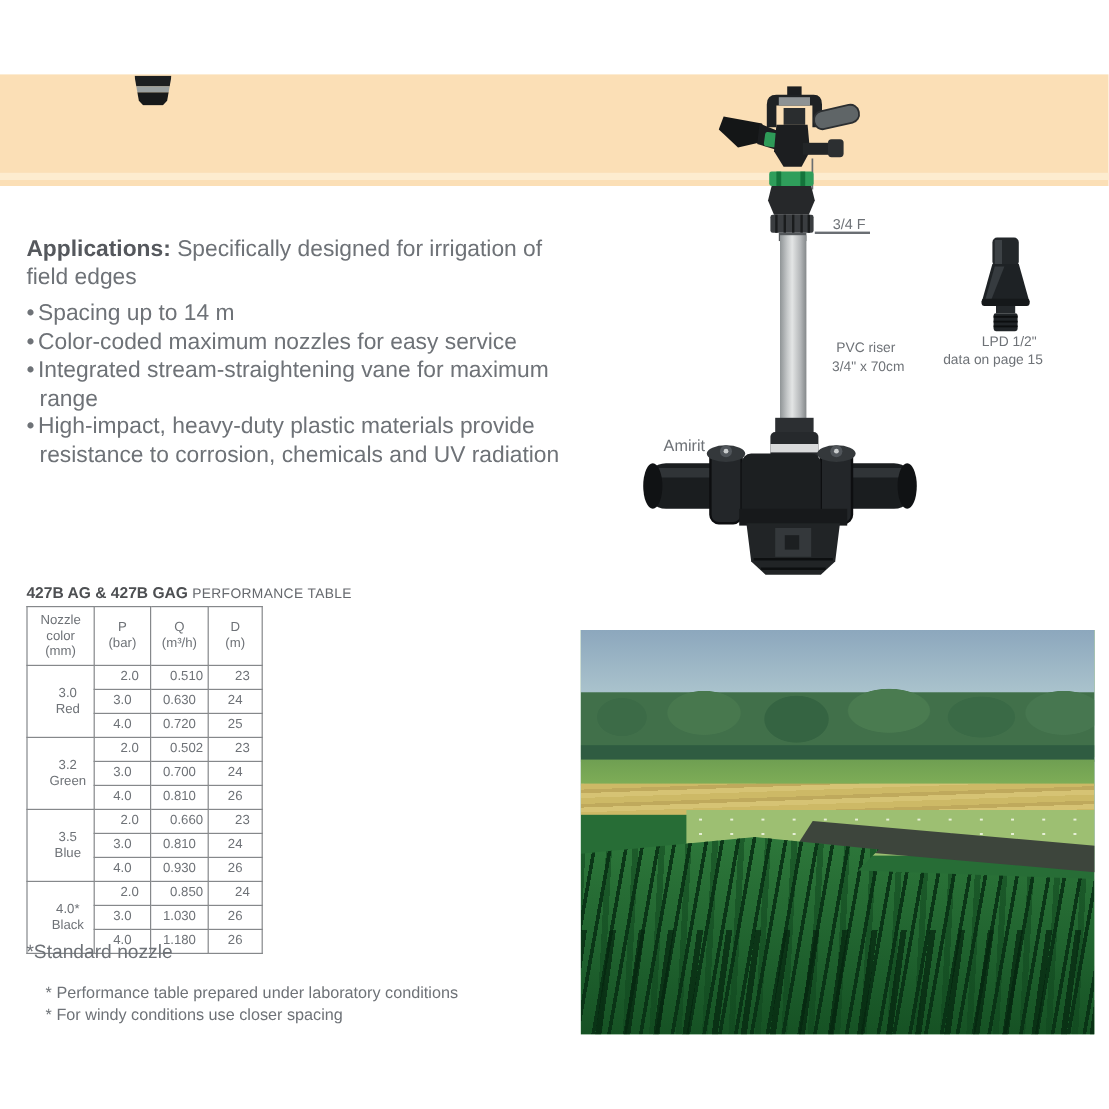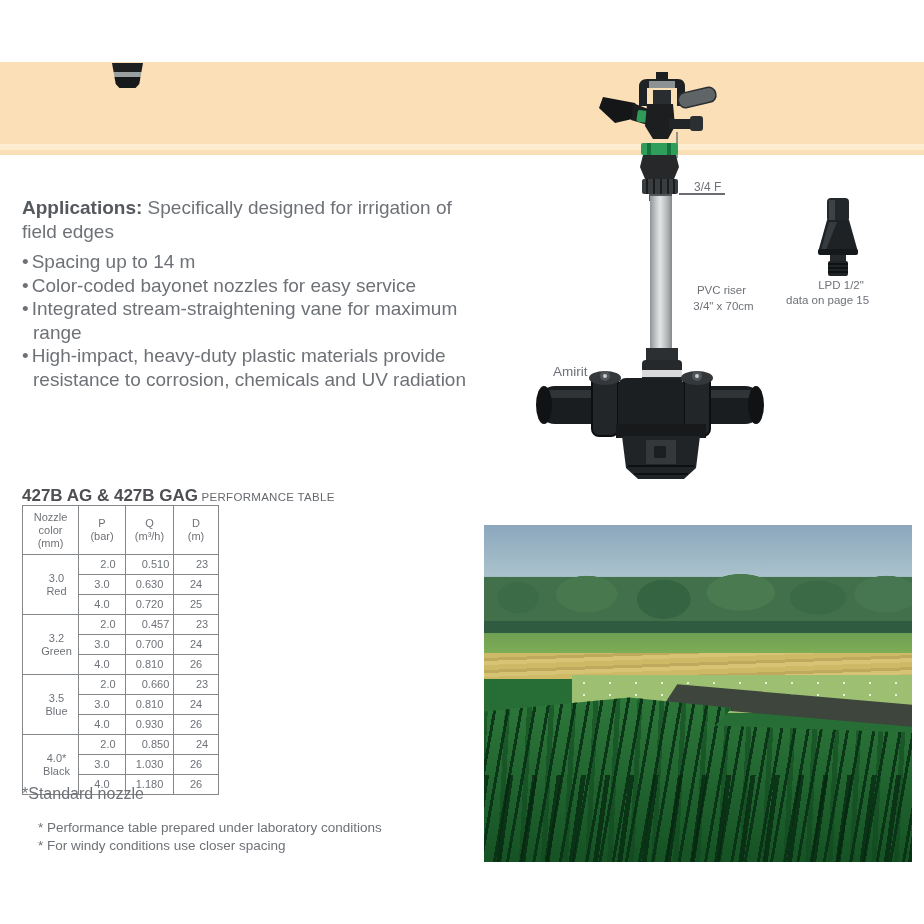--- a/index.html
+++ b/index.html
@@ -18,21 +18,21 @@
   
   .apps{position:absolute;left:22px;top:196px;width:452px;font-size:19px;line-height:23.5px;}
   .apps b{color:#55585d;font-weight:bold;}
   .bullets{position:absolute;left:22px;top:250px;width:446px;font-size:19px;line-height:23.6px;
            margin:0;padding:0;list-style:none;}
   .bullets li{padding-left:11px;text-indent:-11px;margin:0;}
   .bullets li::before{content:"\2022";margin-right:3px;}
 
   
   .tbl-title{position:absolute;left:22px;top:486px;font-size:12.5px;white-space:nowrap;}
-  .tbl-title b{color:#4d4f52;font-size:17px;}
+  .tbl-title b{color:#4d4f52;font-size:13px;}
   .tbl-title span{color:#66696e;font-size:11.5px;letter-spacing:.3px;}
   table.perf{position:absolute;left:22px;top:505px;border-collapse:collapse;
              font-size:11px;color:#6e7277;table-layout:fixed;}
   table.perf th,table.perf td{border:1px solid #85888b;text-align:center;vertical-align:middle;
              padding:0;height:19px;line-height:13px;font-weight:normal;}
   table.perf th{height:48px;}
   table.perf tr.group-start td{border-top:1.8px solid #6f7275;padding-left:12px;}
   table.perf{border:1.8px solid #6f7275;}
   td.nozzle{line-height:14px;}
   .fn-small{position:absolute;left:22px;top:785px;font-size:16px;}
@@ -96,21 +96,21 @@
         <div class="b"></div>
     </div>
   </div>
 
   <div class="apps">
     <b>Applications:</b><span> Specifically designed for irrigation of field edges</span>
   </div>
 
   <ul class="bullets" id="bullets">
       <li>Spacing up to 14 m</li>
-      <li>Color-coded bayonet nozzles for easy service</li>
+      <li>Color-coded maximum nozzles for easy service</li>
       <li>Integrated stream-straightening vane for maximum range</li>
       <li>High-impact, heavy-duty plastic materials provide resistance to corrosion, chemicals and UV radiation</li>
     </ul>
 
   <div class="tbl-title">
     <b>427B AG &amp; 427B GAG</b><span> PERFORMANCE TABLE</span>
   </div>
 
   <table class="perf" id="perf">
     <colgroup>
@@ -140,21 +140,21 @@
           <td>24</td>
         </tr>
         <tr>
           <td>4.0</td>
           <td>0.720</td>
           <td>25</td>
         </tr>
         <tr class="group-start">
           <td class="nozzle" rowspan="3">3.2<br>Green</td>
           <td>2.0</td>
-          <td>0.457</td>
+          <td>0.502</td>
           <td>23</td>
         </tr>
         <tr>
           <td>3.0</td>
           <td>0.700</td>
           <td>24</td>
         </tr>
         <tr>
           <td>4.0</td>
           <td>0.810</td>

